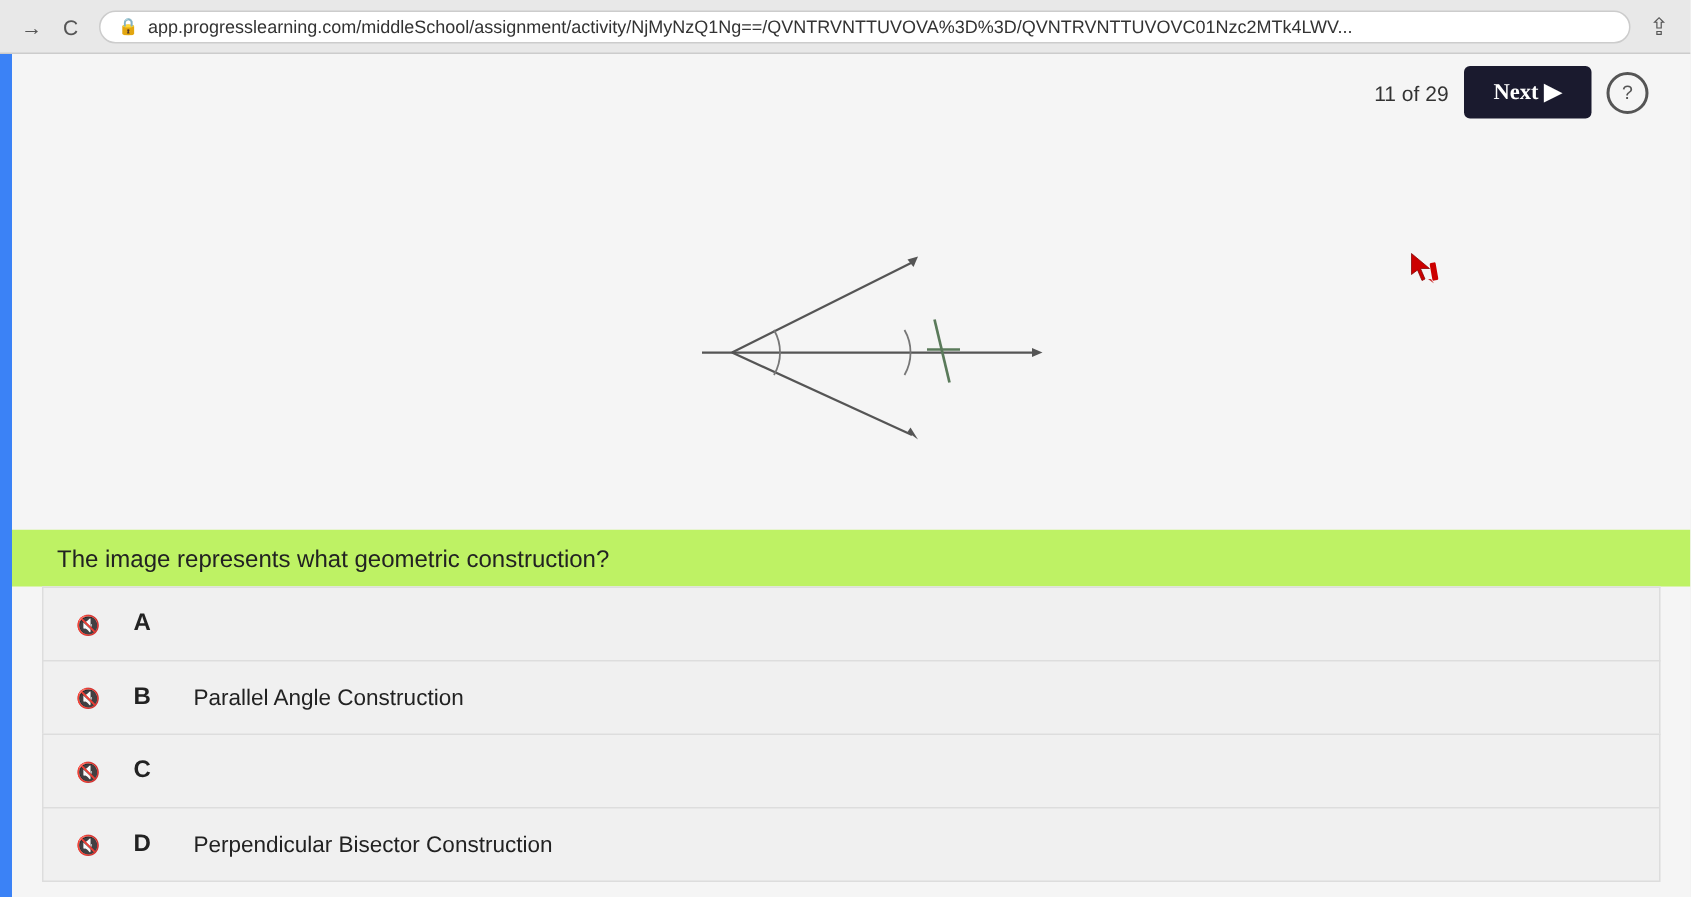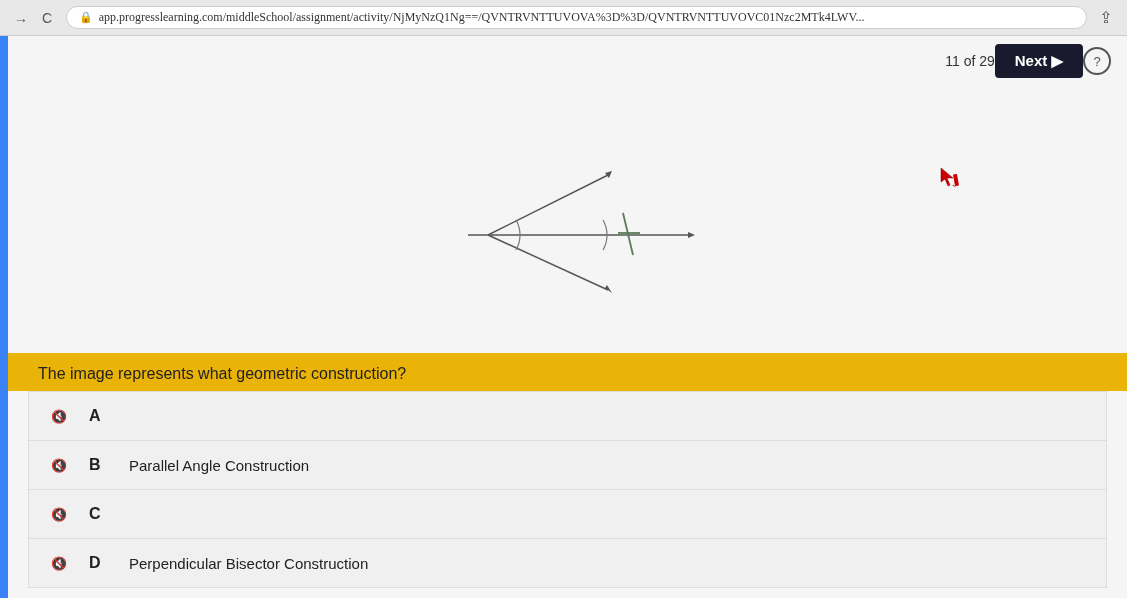--- a/index.html
+++ b/index.html
@@ -70,39 +70,41 @@
       flex-direction: column;
       padding: 0;
       overflow: hidden;
     }
 
     
     .header-bar {
       display: flex;
       justify-content: flex-end;
       align-items: center;
-      padding: 8px 16px;
+      padding: 8px 28px;
       background: #f5f5f5;
+      gap: 10px;
     }
     .progress-text {
       font-size: 14px;
       color: #333;
     }
     .next-btn {
       background: #1a1a2e;
       color: white;
       border: none;
       padding: 8px 20px;
       border-radius: 4px;
       cursor: pointer;
       font-size: 15px;
       font-weight: bold;
       display: flex;
       align-items: center;
       gap: 6px;
+      font-family: Liberation Serif, serif;
     }
     .help-btn {
       width: 28px; height: 28px;
       border: 2px solid #555;
       border-radius: 50%;
       background: none;
       cursor: pointer;
       font-size: 13px;
       color: #555;
       display: flex; align-items: center; justify-content: center;
@@ -117,21 +119,21 @@
       background: #f5f5f5;
       position: relative;
       padding: 10px 0 0 0;
     }
 
     
     .question-area {
       padding: 12px 48px 8px 30px;
       font-size: 16px;
       color: #222;
-      background: #eab308;
+      background: #bef264;
     }
 
     
     .choices-container {
       display: flex;
       flex-direction: column;
       padding: 0 20px 10px 20px;
       gap: 0;
     }
     .choice-row {
@@ -188,21 +190,21 @@
 </head>
 <body>
 
 <div class="browser-bar">
   <div class="browser-nav">
     <button class="nav-btn">→</button>
     <button class="nav-btn">C</button>
   </div>
   <div class="address-bar">
     <span class="lock-icon">🔒</span>
-    <span style="font-size:12px;color:#333;overflow:hidden;white-space:nowrap;text-overflow:ellipsis;font-family:Liberation Serif, serif;">app.progresslearning.com/middleSchool/assignment/activity/NjMyNzQ1Ng==/QVNTRVNTTUVOVA%3D%3D/QVNTRVNTTUVOVC01Nzc2MTk4LWV...</span>
+    <span style="font-size:12px;color:#333;overflow:hidden;white-space:nowrap;text-overflow:ellipsis;">app.progresslearning.com/middleSchool/assignment/activity/NjMyNzQ1Ng==/QVNTRVNTTUVOVA%3D%3D/QVNTRVNTTUVOVC01Nzc2MTk4LWV...</span>
   </div>
   <button class="nav-btn" style="font-size:16px;">⇪</button>
 </div>
 
 <div class="main-content">
 
   <div class="left-accent"></div>
 
   <div class="page-content">
 

